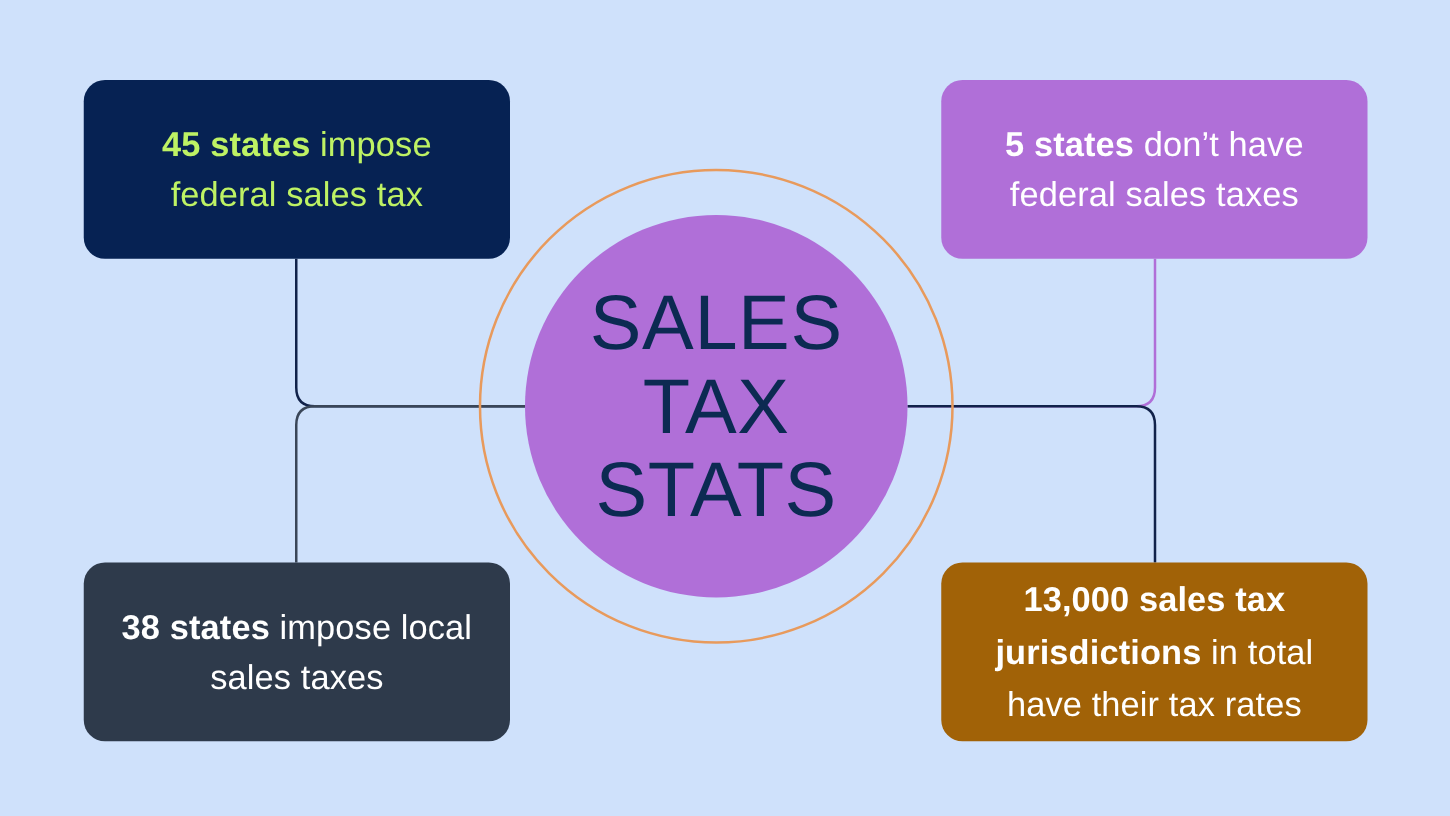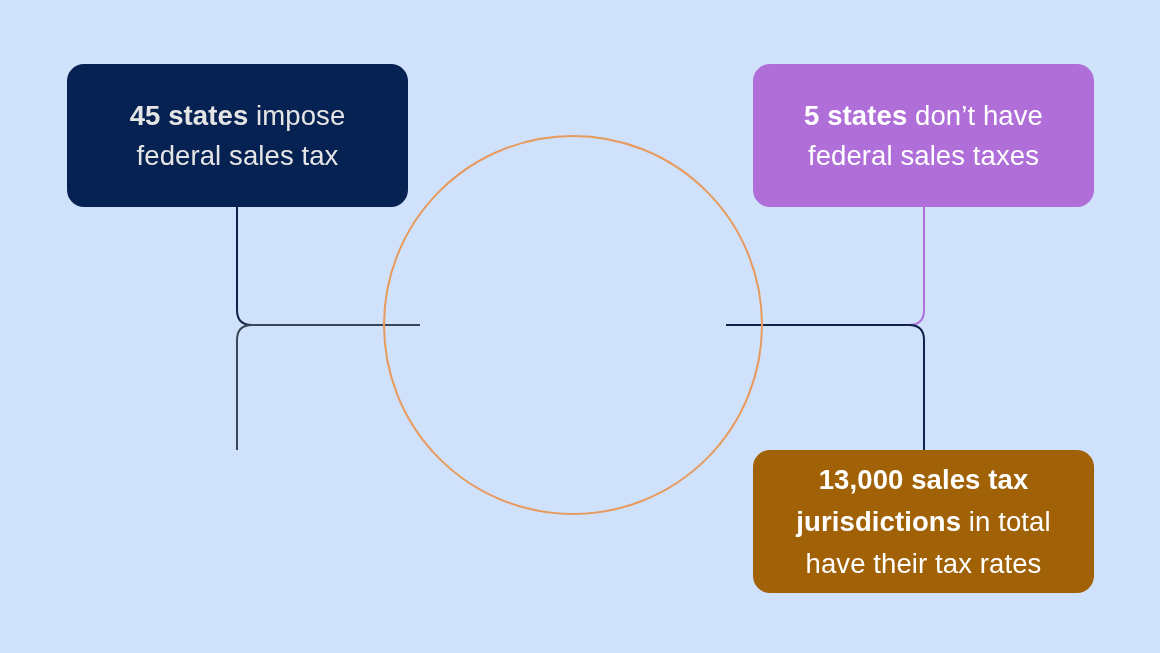--- a/index.html
+++ b/index.html
@@ -128,32 +128,42 @@
     <path d="M 237 450 L 237 340 Q 237 325 252 325 L 420 325" stroke="#3a4658" stroke-width="2" fill="none"></path>
 
     <path d="M 924 207 L 924 310 Q 924 325 909 325 L 726 325" stroke="#b06fd8" stroke-width="2" fill="none"></path>
 
     <path d="M 924 450 L 924 340 Q 924 325 909 325 L 726 325" stroke="#11224a" stroke-width="2" fill="none"></path>
 
     <circle cx="573" cy="325" r="189" stroke="#e89a5c" stroke-width="2" fill="none"></circle>
   </svg>
 
   <div class="stat-box" id="box-top-left" style="background: rgb(6, 34, 83);">
-    <div class="stat-text" style="color: #e5e5e5;">
+    <div class="stat-text" style="color: #bef264;">
       <b>45 states</b><span> impose federal sales tax</span>
     </div>
   </div>
 
   <div class="stat-box" id="box-top-right" style="background: rgb(176, 111, 216);">
     <div class="stat-text" style="color: rgb(255, 255, 255);">
       <b>5 states</b><span> don’t have federal sales taxes</span>
     </div>
   </div>
 
+  <div class="stat-box" id="box-bottom-left" style="background: rgb(46, 58, 75);">
+    <div class="stat-text" style="color: rgb(255, 255, 255);">
+      <b>38 states</b><span> impose local sales taxes</span>
+    </div>
+  </div>
 
   <div class="stat-box" id="box-bottom-right" style="background: #a16207;">
     <div class="stat-text" style="color: rgb(255, 255, 255);">
       <b>13,000 sales tax jurisdictions</b><span> in total have their tax rates</span>
     </div>
   </div>
 
+  <div id="hub" style="background: rgb(176, 111, 216);">
+    <div id="hub-title" style="color: rgb(12, 42, 82);">SALES
+TAX
+STATS</div>
+  </div>
 
 </div>
 
 </body></html>

